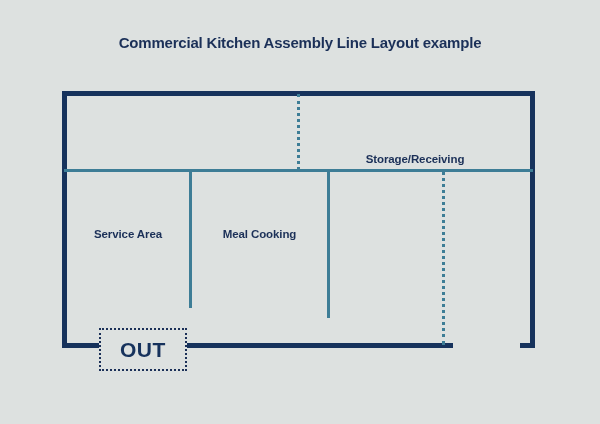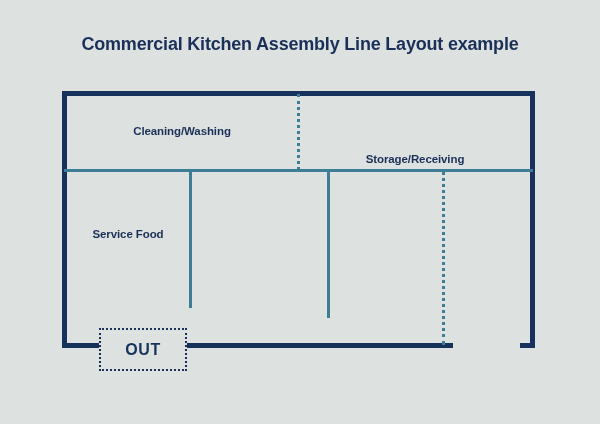--- a/index.html
+++ b/index.html
@@ -19,21 +19,21 @@
     height: 424px;
   }
 
   
   #title {
     position: absolute;
     left: 0;
     top: 34px;
     width: 600px;
     text-align: center;
-    font-size: 18px;
+    font-size: 15px;
     font-weight: bold;
     color: #1b3058;
     letter-spacing: -0.2px;
   }
 
   
   #plan {
     position: absolute;
     left: 62px;
     top: 91px;
@@ -158,21 +158,21 @@
     top: 127px;
     width: 112px;
   }
 
   
   .door-box {
     position: absolute;
     border: 2px dotted #1b3058;
     background: #dde1e0;
     color: #16325c;
-    font-size: 16px;
+    font-size: 21px;
     font-weight: bold;
     letter-spacing: 0.6px;
     display: flex;
     align-items: center;
     justify-content: center;
   }
   #door-out {
     left: 99px;
     top: 328px;
     width: 84px;
@@ -201,21 +201,21 @@
     <div class="wall" id="wall-bottom-mid"></div>
     <div class="wall" id="wall-bottom-right"></div>
 
     <div class="partition" id="divider-horizontal"></div>
     <div class="partition" id="divider-service-meal"></div>
     <div class="partition" id="divider-meal-food"></div>
 
     <div class="dashed-line" id="dashed-top"></div>
     <div class="dashed-line" id="dashed-right"></div>
 
-    <div class="zone-label" id="label-cleaning">Cleaning/Washing</div>
     <div class="zone-label" id="label-storage">Storage/Receiving</div>
-    <div class="zone-label" id="label-service">Service Food</div>
+    <div class="zone-label" id="label-service">Service Area</div>
+    <div class="zone-label" id="label-meal">Meal Cooking</div>
 
   </div>
 
   <div class="door-box" id="door-out">OUT</div>
 
 </div>
 
 </body></html>

